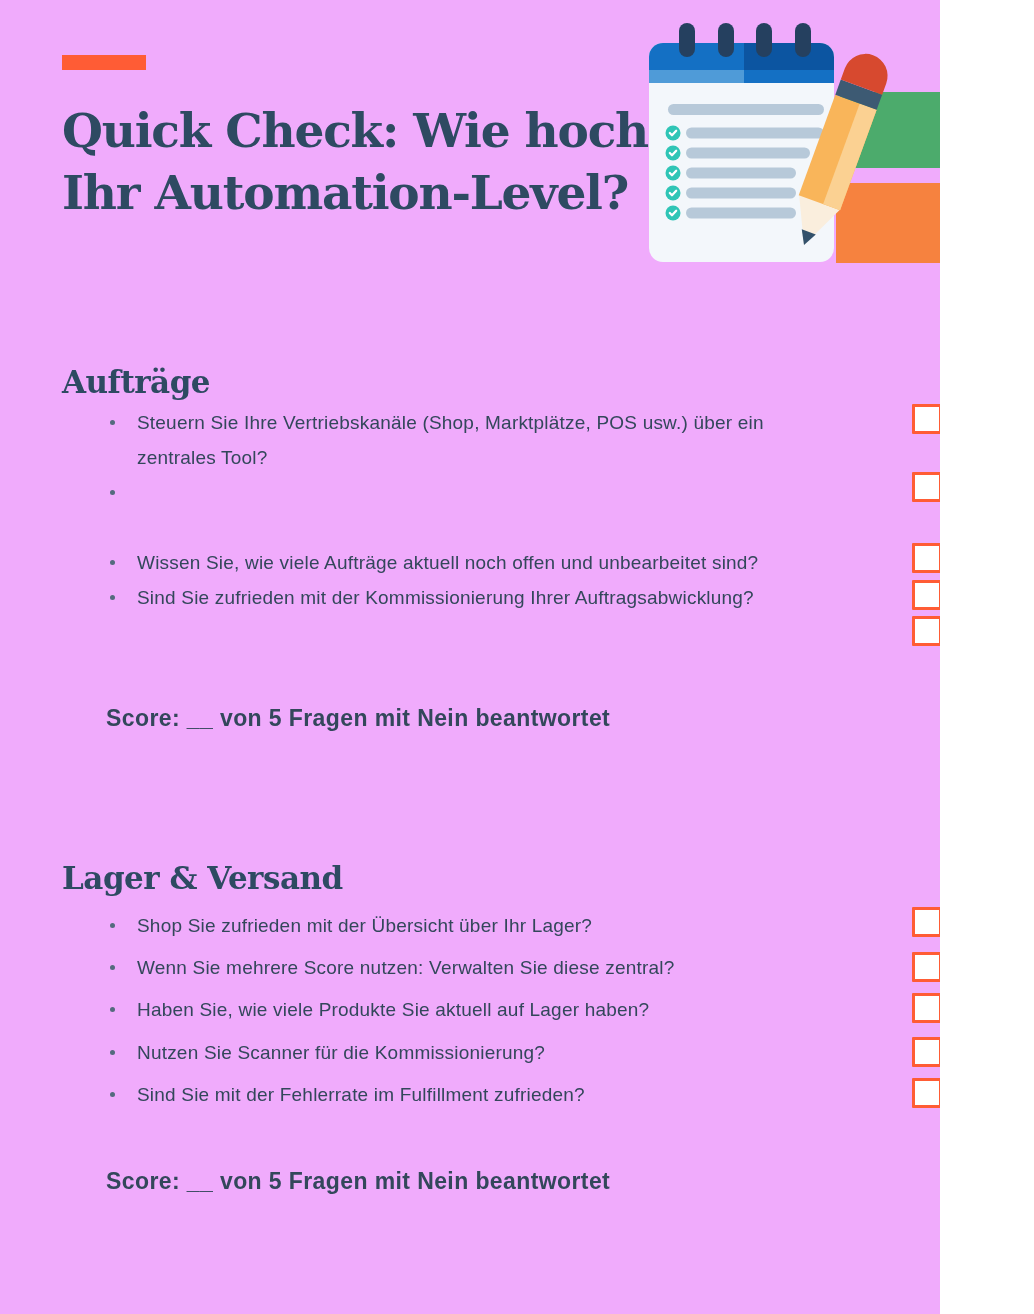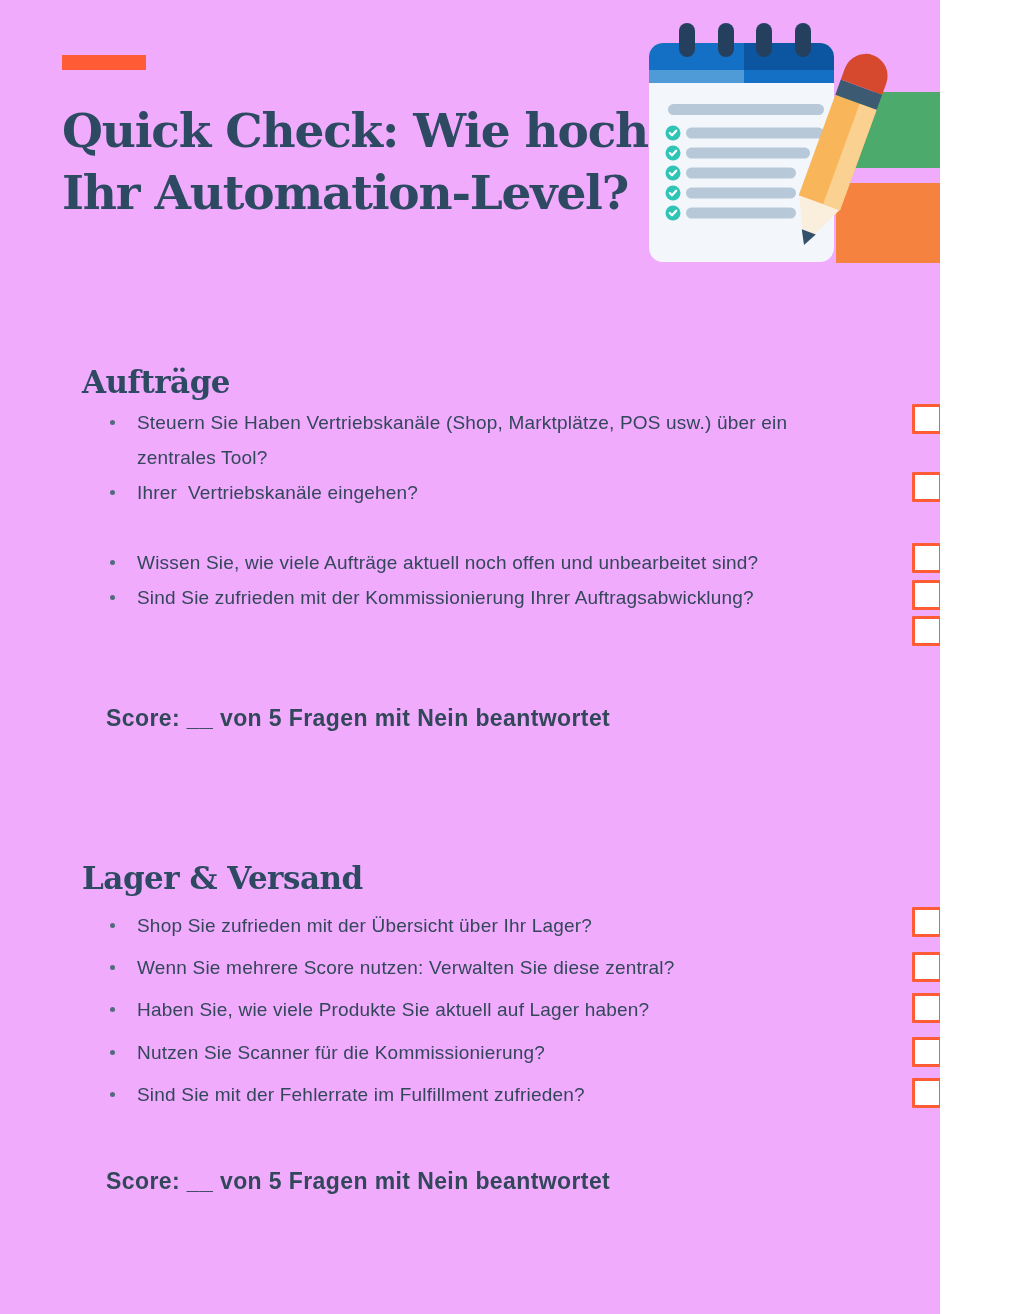--- a/index.html
+++ b/index.html
@@ -27,21 +27,20 @@
   .illustration{
     position:absolute;top:0;right:0;width:300px;height:270px;
   }
   .section-heading{
     position:absolute;left:62px;
     font-family:"DejaVu Serif", serif;
     font-weight:700;
     font-size:31px;line-height:40px;
     letter-spacing:-0.5px;
     color:#2e4a62;
-    margin-left:20px;
   }
   .item{
     position:absolute;left:106px;width:760px;
     display:flex;align-items:flex-start;
   }
   .bullet{
     flex:0 0 auto;
     width:5px;height:5px;border-radius:50%;
     background:#546a7e;
     margin:15px 22px 0 4px;
@@ -137,28 +136,27 @@
       <path d="M-22 -168 L-22 -180 A22 22 0 0 1 22 -180 L22 -168 Z" fill="#d7492f"></path>
       <path d="M0 0 L-7.5 -14 L7.5 -14 Z" fill="#33516b"></path>
     </g>
   </svg>
 
   <div class="section-heading" style="top:362px">Aufträge</div>
 
   <div class="item" style="top:405px">
     <span class="bullet"></span>
     <div class="lines">
-      <div class="line">Steuern Sie Haben Vertriebskanäle (Shop, Marktplätze, POS usw.) über ein</div>
+      <div class="line">Steuern Sie Ihre Vertriebskanäle (Shop, Marktplätze, POS usw.) über ein</div>
       <div class="line">zentrales Tool?</div>
     </div>
   </div>
   <div class="item" style="top:475px">
     <span class="bullet"></span>
     <div class="lines">
-      <div class="line">Ihrer  Vertriebskanäle eingehen?</div>
     </div>
   </div>
   <div class="item" style="top:545px">
     <span class="bullet"></span>
     <div class="lines">
       <div class="line">Wissen Sie, wie viele Aufträge aktuell noch offen und unbearbeitet sind?</div>
     </div>
   </div>
   <div class="item" style="top:580px">
     <span class="bullet"></span>

